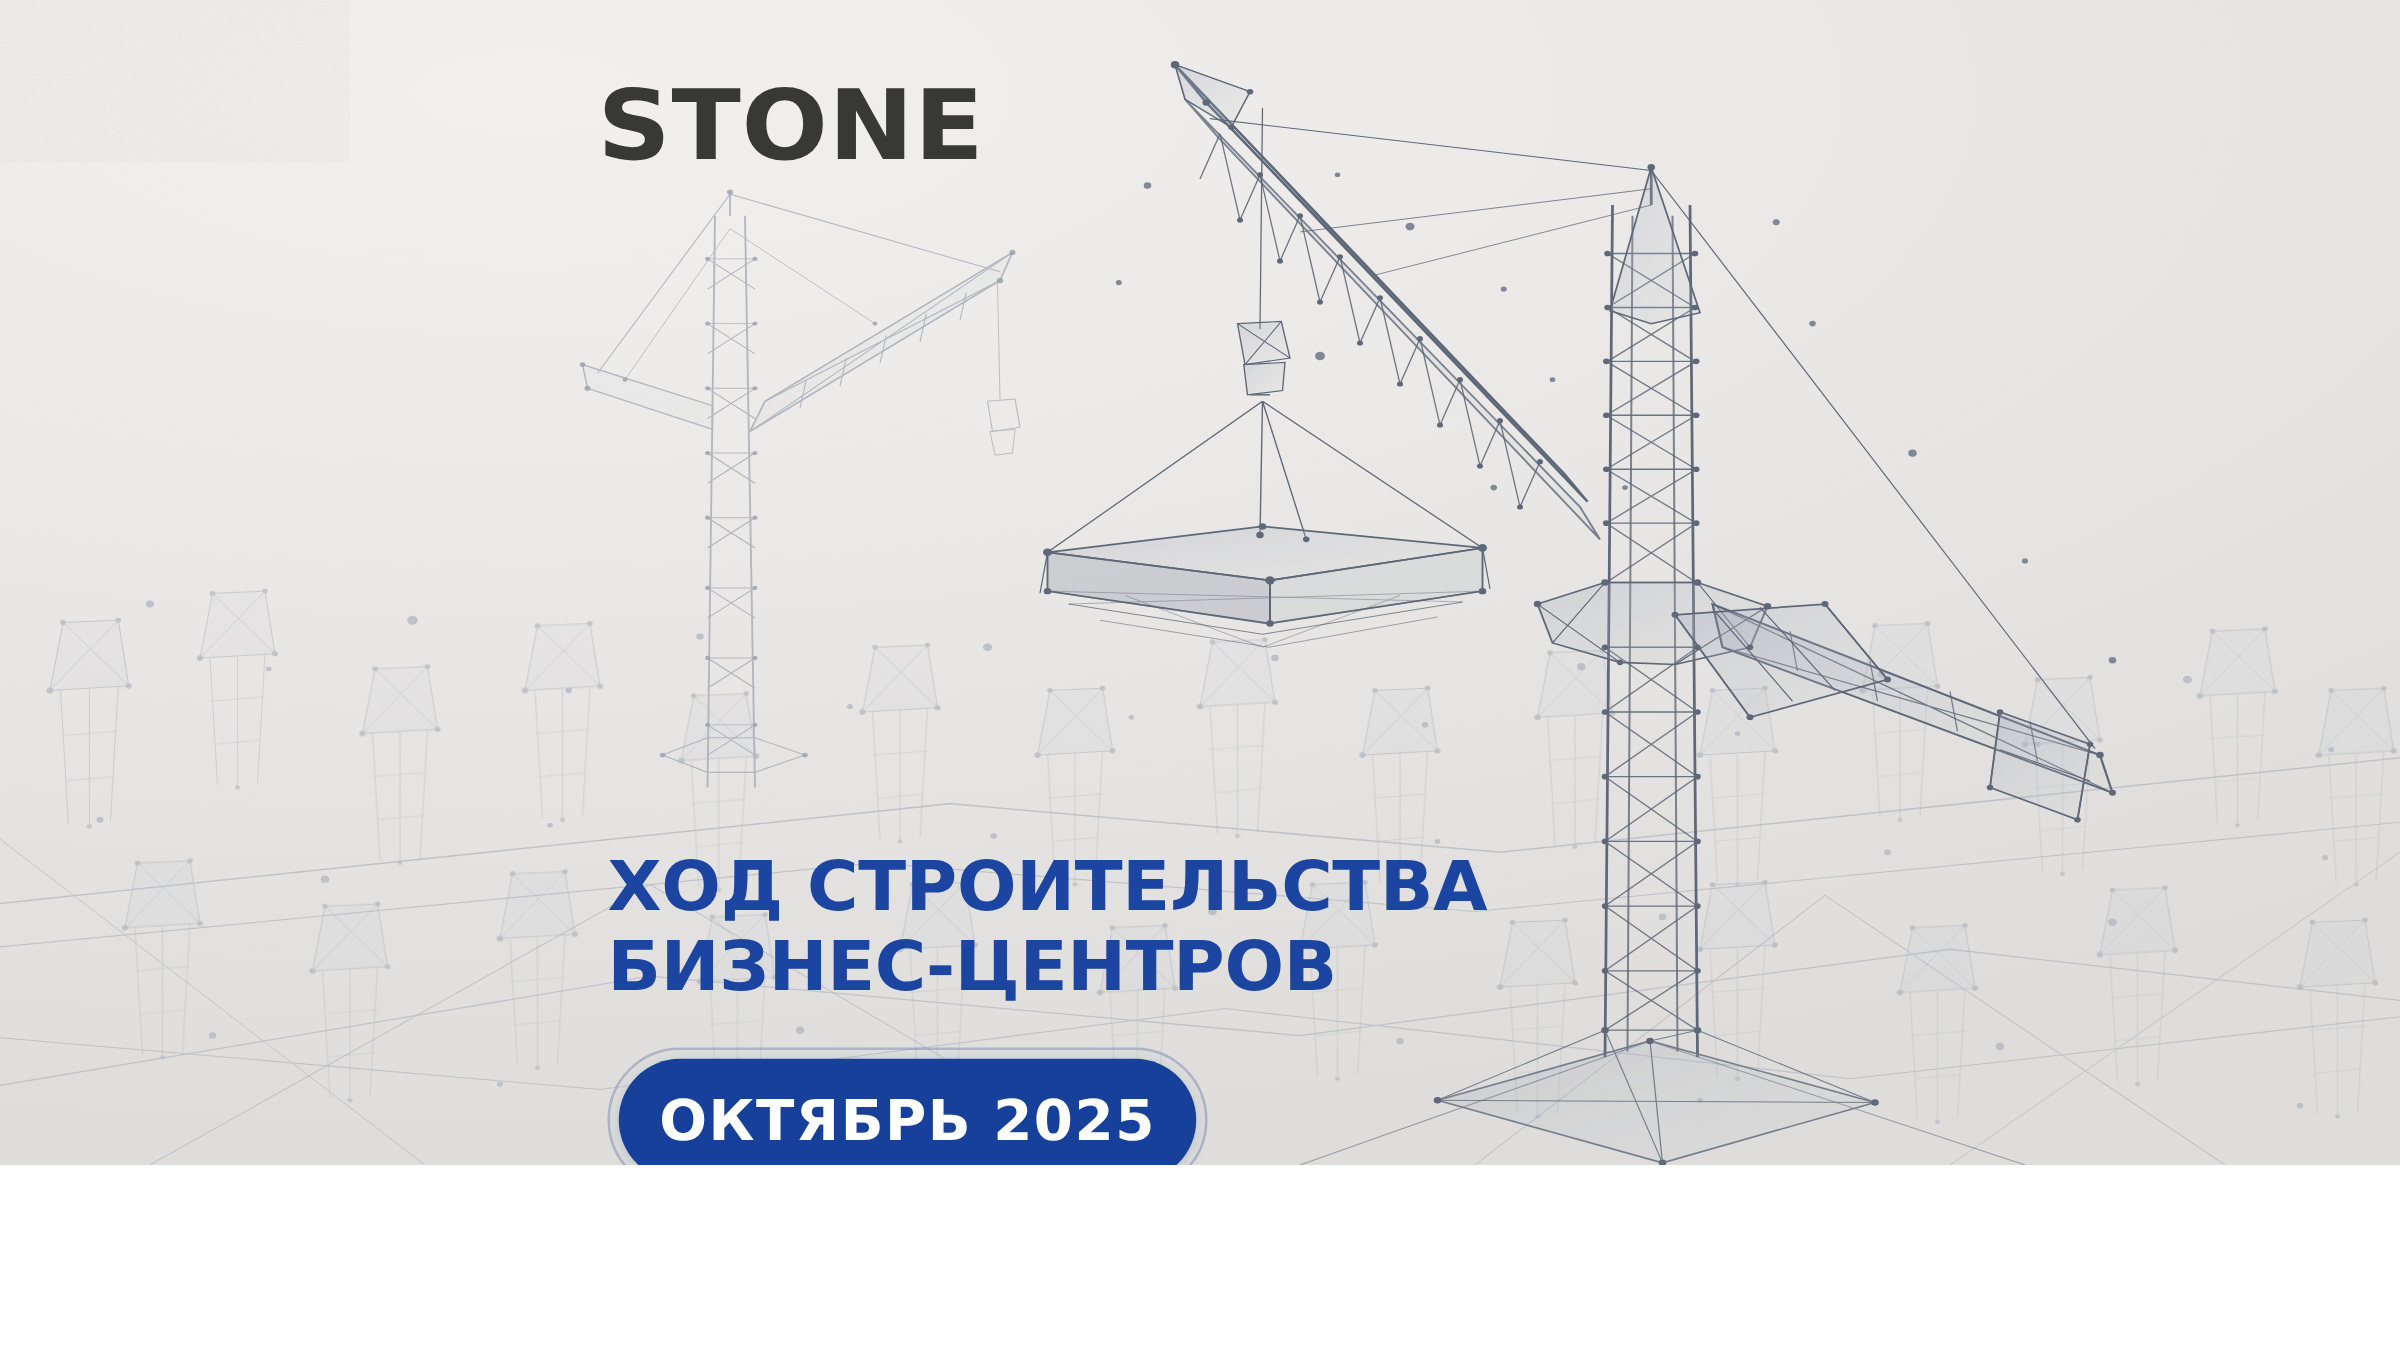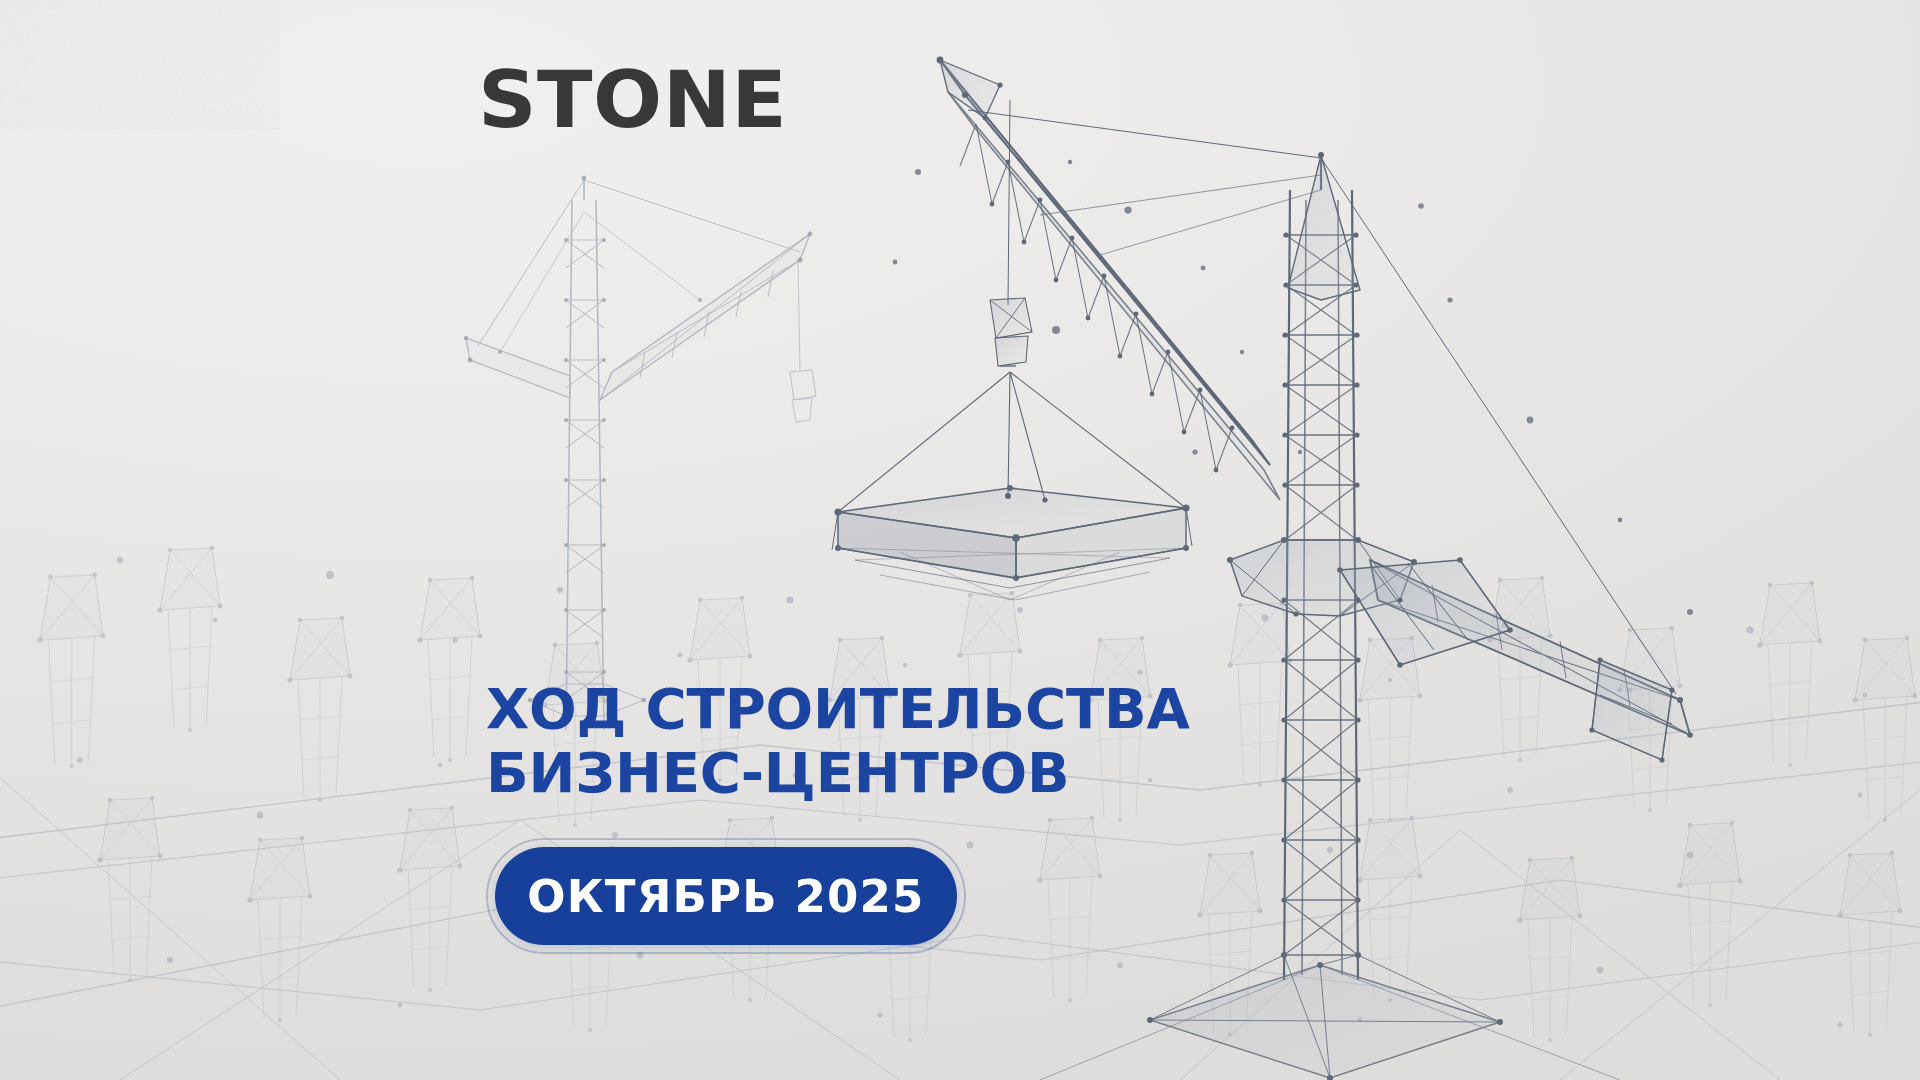--- a/index.html
+++ b/index.html
@@ -6,21 +6,21 @@
   * { margin:0; padding:0; box-sizing:border-box; }
 
   html, body {
     width:1920px; height:1080px;
     overflow:hidden;
     font-family:"Liberation Sans", sans-serif;
   }
 
   #poster {
     position:relative;
-    width:1920px; height:1080px;
+    width:1920px; height:932px;
     background:#fde047;
     overflow:hidden;
   }
 
   
   .bg-wash {
     position:absolute; inset:0;
     background:
       radial-gradient(120% 90% at 22% 8%,  #f1f0ef 0%, #eceae8 38%, #e3e2e0 75%, #dedddb 100%),
       linear-gradient(180deg, #eeedeb 0%, #e8e7e5 45%, #e2e1df 100%);

